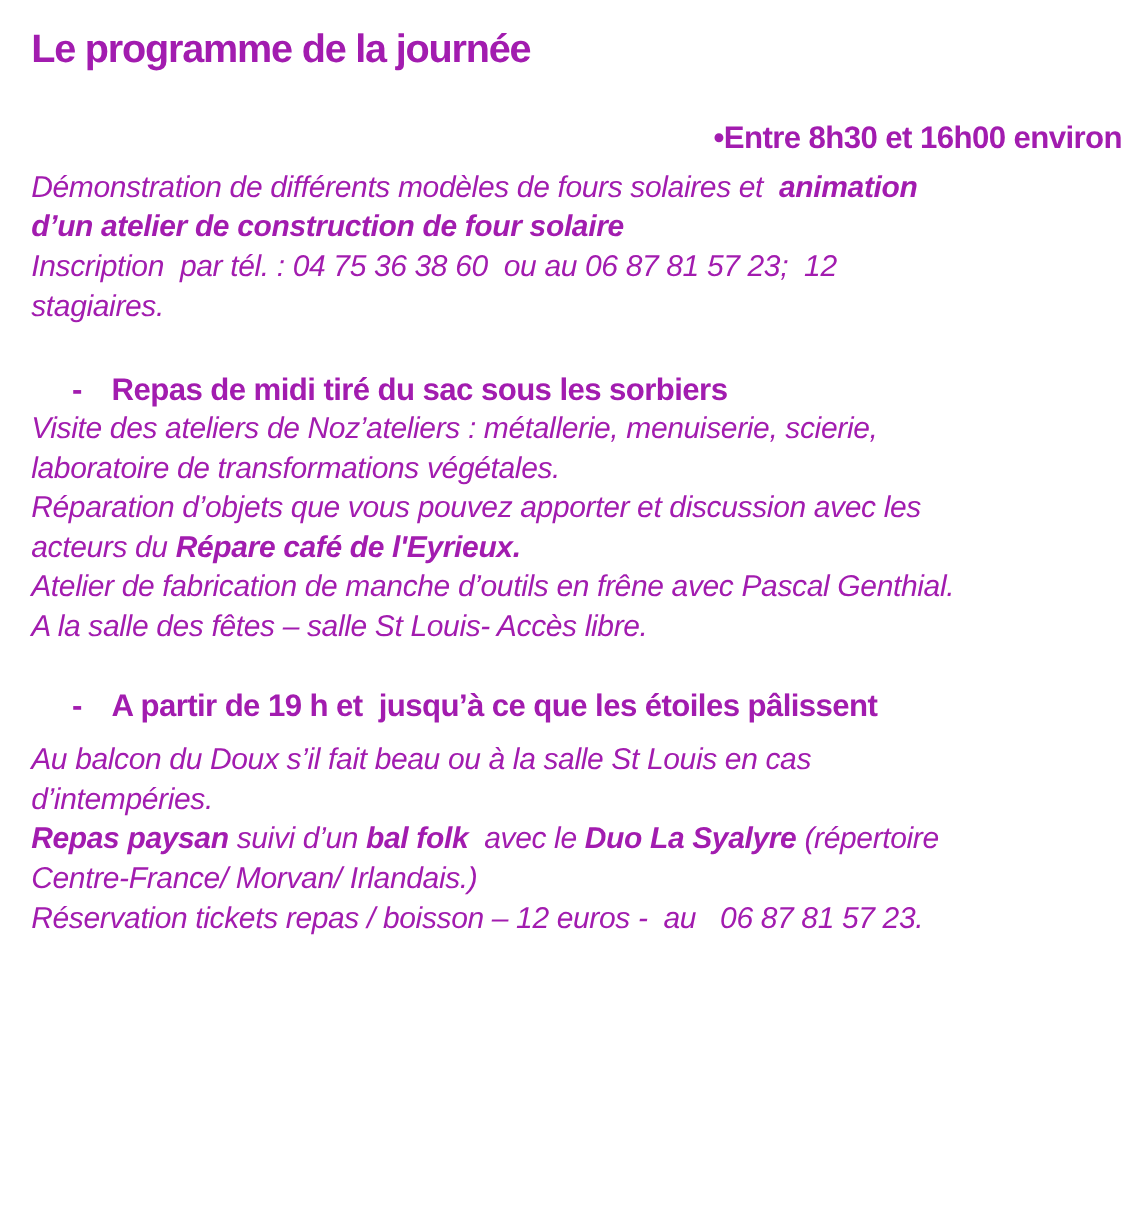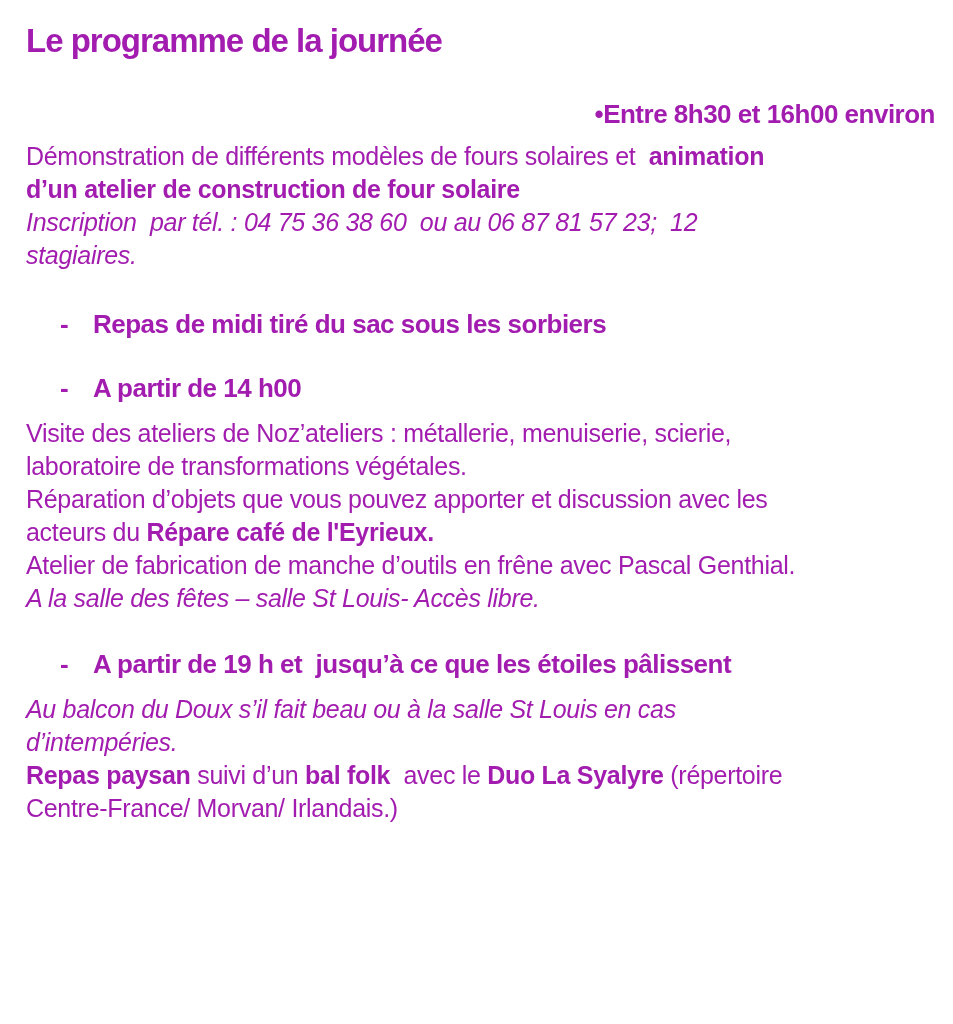--- a/index.html
+++ b/index.html
@@ -29,20 +29,21 @@
     padding-left: 34px;
     letter-spacing: -0.5px;
     white-space: pre-wrap;
   }
   .marker { display: inline-block; width: 33px; font-style: normal; }
   .body {
     font-size: 25px;
     line-height: 33px;
     letter-spacing: -0.3px;
     white-space: pre-wrap;
+    font-style: italic;
   }
   .b { font-weight: 700; }
   .i { font-style: italic; }
   .m1 { margin: 37px 0 9px; text-align: right; }
   .m2 { margin: 36px 0 0; }
   .m3 { margin: 31px 0 12px; }
   .m4 { margin: 38px 0 9px; }
   .m5 { margin: 33px 0 12px; }
 </style>
 </head>
@@ -55,21 +56,20 @@
   <div class="h m1"><span class="marker">•</span><span>Entre 8h30 et 16h00 environ</span></div>
 
   <p class="body"><span>Démonstration de différents modèles de fours solaires et  </span><span class="b">animation
 d’un atelier de construction de four solaire</span></p>
 
   <p class="body i">Inscription  par tél. : 04 75 36 38 60  ou au 06 87 81 57 23;  12
 stagiaires.</p>
 
   <div class="h m2"><span class="marker">-</span><span>Repas de midi tiré du sac sous les sorbiers</span></div>
 
-  <div class="h m3"><span class="marker">-</span><span>A partir de 14 h00</span></div>
 
   <p class="body">Visite des ateliers de Noz’ateliers : métallerie, menuiserie, scierie,
 laboratoire de transformations végétales.</p>
 
   <p class="body"><span>Réparation d’objets que vous pouvez apporter et discussion avec les
 acteurs du </span><span class="b">Répare café de l'Eyrieux.</span></p>
 
   <p class="body">Atelier de fabrication de manche d’outils en frêne avec Pascal Genthial.</p>
 
 
@@ -77,14 +77,15 @@
 
 
   <div class="h m5"><span class="marker">-</span><span>A partir de 19 h et  jusqu’à ce que les étoiles pâlissent</span></div>
 
   <p class="body i">Au balcon du Doux s’il fait beau ou à la salle St Louis en cas
 d’intempéries.</p>
 
   <p class="body"><span class="b">Repas paysan</span><span> suivi d’un </span><span class="b">bal folk</span><span>  avec le </span><span class="b">Duo La Syalyre</span><span> (répertoire
 Centre-France/ Morvan/ Irlandais.)</span></p>
 
+  <p class="body i">Réservation tickets repas / boisson – 12 euros -  au   06 87 81 57 23.</p>
 
 </div>
 
 </body></html>

